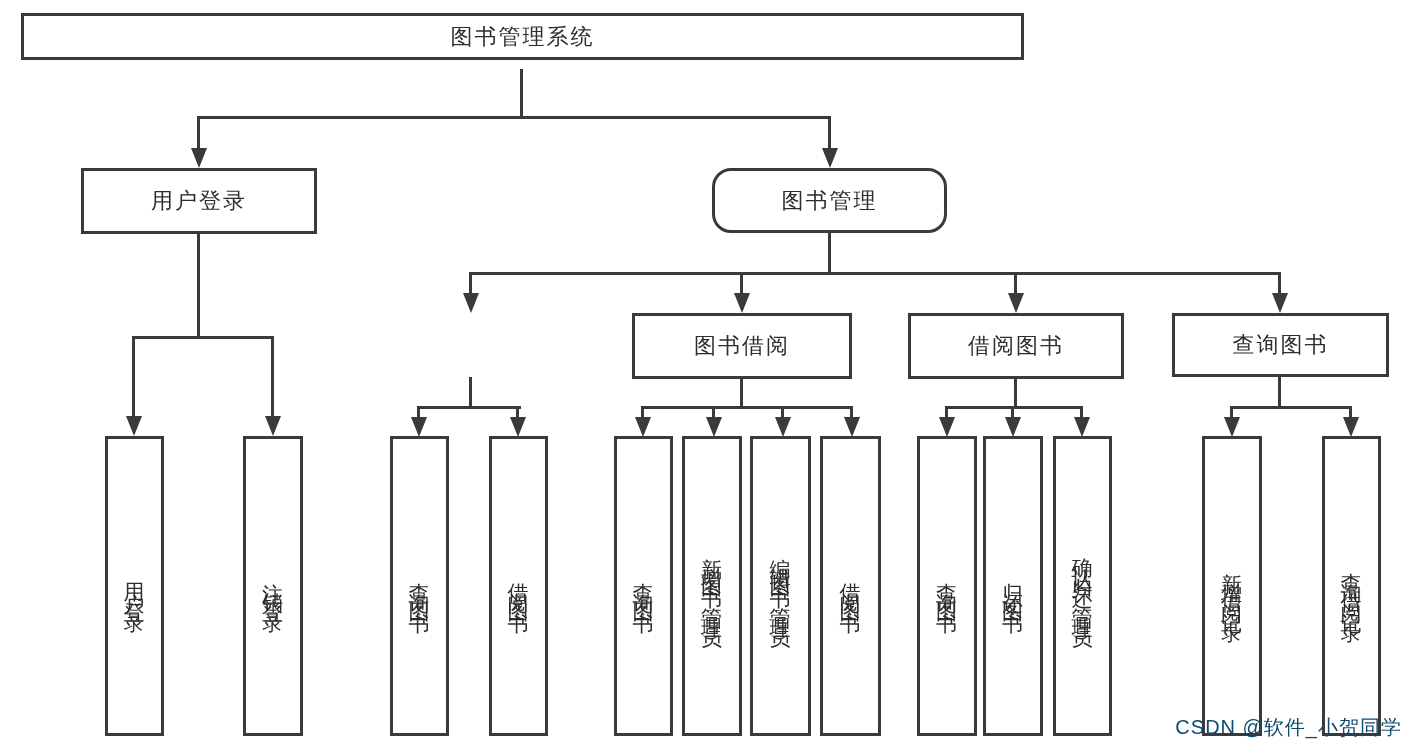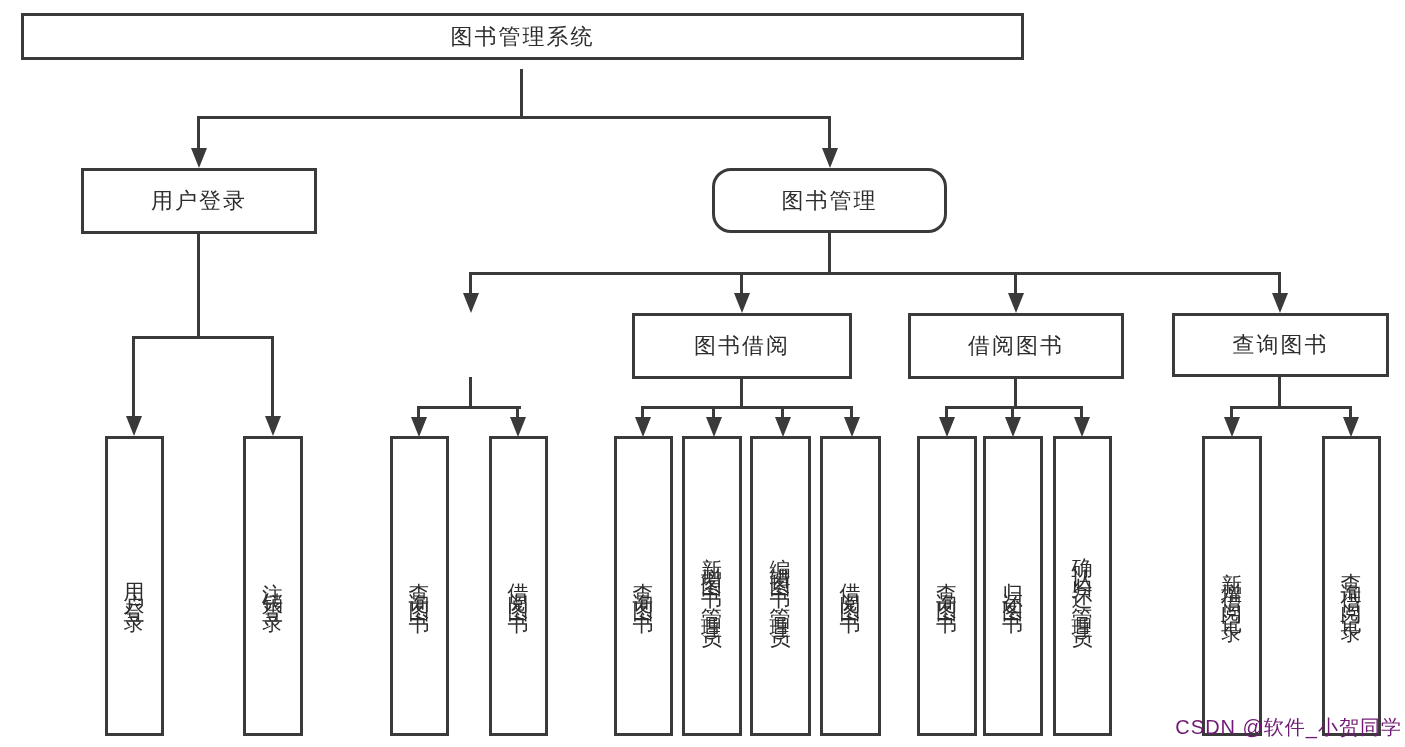--- a/index.html
+++ b/index.html
@@ -38,21 +38,21 @@
   .ah {
     position: absolute; width: 0; height: 0;
     border-left: 8px solid transparent;
     border-right: 8px solid transparent;
     border-top: 20px solid #3a3a3a;
   }
   .watermark {
     position: absolute;
     top: 714px; right: 3px;
     font-size: 20px;
-    color: #701a75;
+    color: #0c4a6e;
     letter-spacing: 1px;
     z-index: 5;
     white-space: nowrap;
   }
 </style>
 </head>
 <body>
 
 <div class="stage">
 

